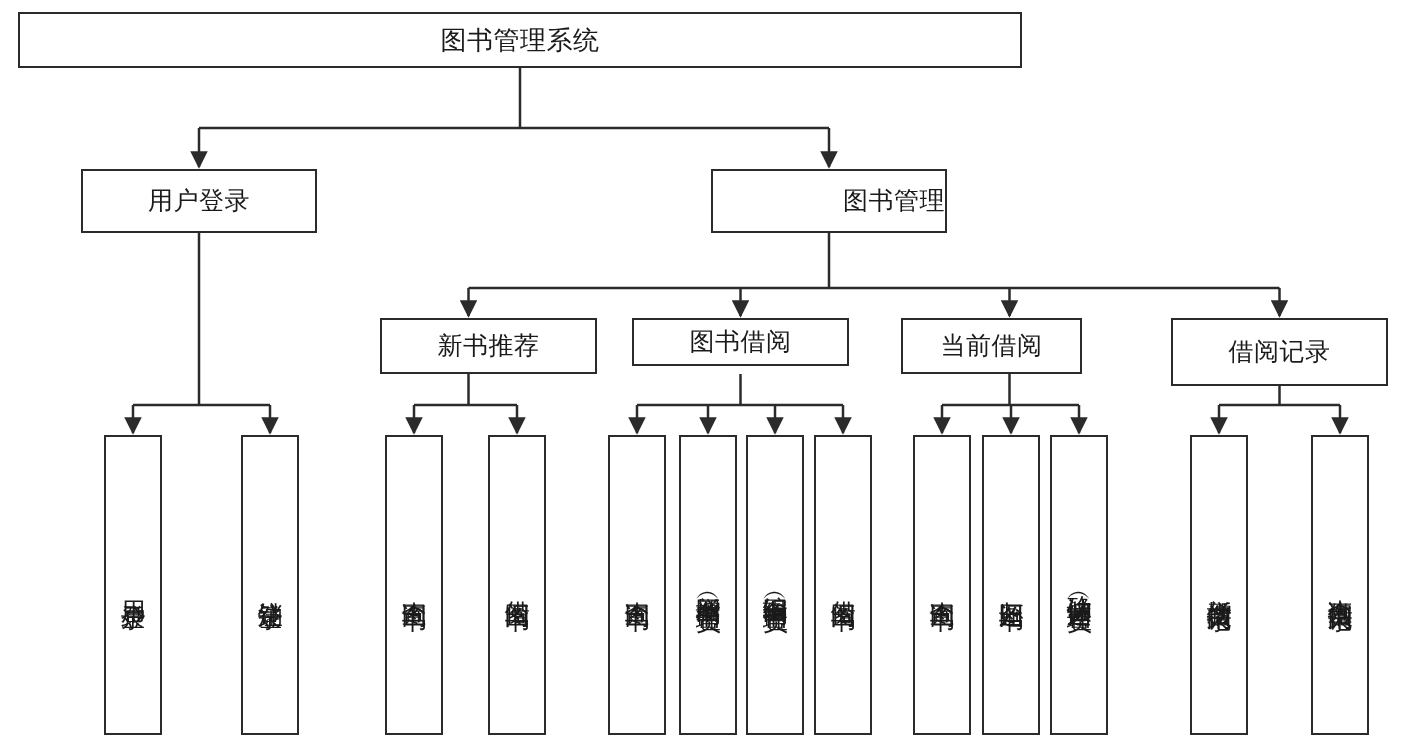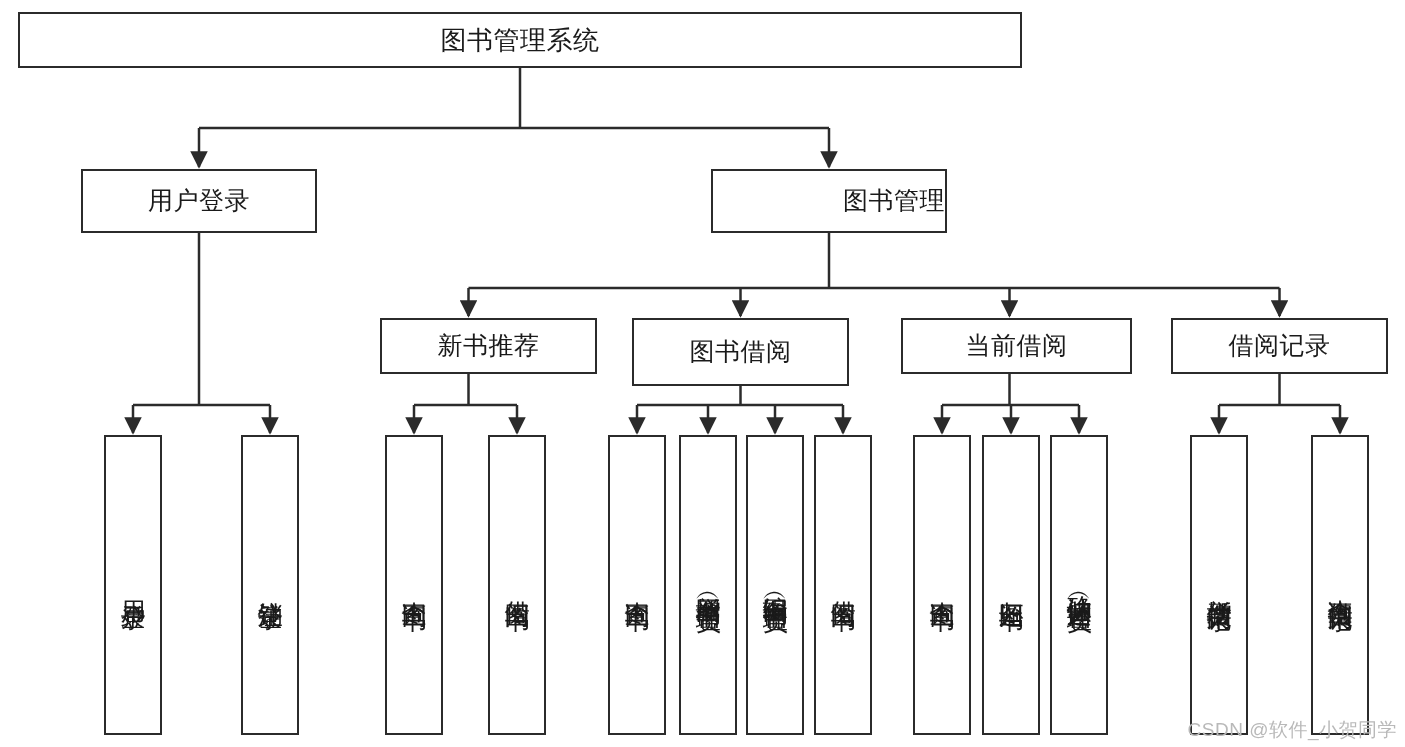--- a/index.html
+++ b/index.html
@@ -120,27 +120,27 @@
       </div>
       <div class="node horiz" style="left: 81px; top: 169px; width: 236px; height: 64px;">
         <span class="label">用户登录</span>
       </div>
       <div class="node horiz" style="left: 711px; top: 169px; width: 236px; height: 64px; justify-content: flex-end;">
         <span class="label">图书管理</span>
       </div>
       <div class="node horiz" style="left: 380px; top: 318px; width: 217px; height: 56px;">
         <span class="label">新书推荐</span>
       </div>
-      <div class="node horiz" style="left: 632px; top: 318px; width: 217px; height: 68px;">
+      <div class="node horiz" style="left: 632px; top: 318px; width: 217px; height: 48px;">
         <span class="label">图书借阅</span>
       </div>
-      <div class="node horiz" style="left: 901px; top: 318px; width: 231px; height: 56px;">
+      <div class="node horiz" style="left: 901px; top: 318px; width: 181px; height: 56px;">
         <span class="label">当前借阅</span>
       </div>
-      <div class="node horiz" style="left: 1171px; top: 318px; width: 217px; height: 56px;">
+      <div class="node horiz" style="left: 1171px; top: 318px; width: 217px; height: 68px;">
         <span class="label">借阅记录</span>
       </div>
       <div class="node vert" style="left: 104px; top: 435px; width: 58px; height: 300px;">
         <span class="label">用户登录</span>
       </div>
       <div class="node vert" style="left: 241px; top: 435px; width: 58px; height: 300px;">
         <span class="label">注销登录</span>
       </div>
       <div class="node vert" style="left: 385px; top: 435px; width: 58px; height: 300px;">
         <span class="label">查询图书</span>
@@ -170,14 +170,13 @@
         <span class="label">确认归还（管理员）</span>
       </div>
       <div class="node vert" style="left: 1190px; top: 435px; width: 58px; height: 300px;">
         <span class="label">新增借阅记录</span>
       </div>
       <div class="node vert" style="left: 1311px; top: 435px; width: 58px; height: 300px;">
         <span class="label">查询借阅记录</span>
       </div>
     </div>
 
-  <div class="watermark">CSDN @软件_小贺同学</div>
 </div>
 
 </body></html>

